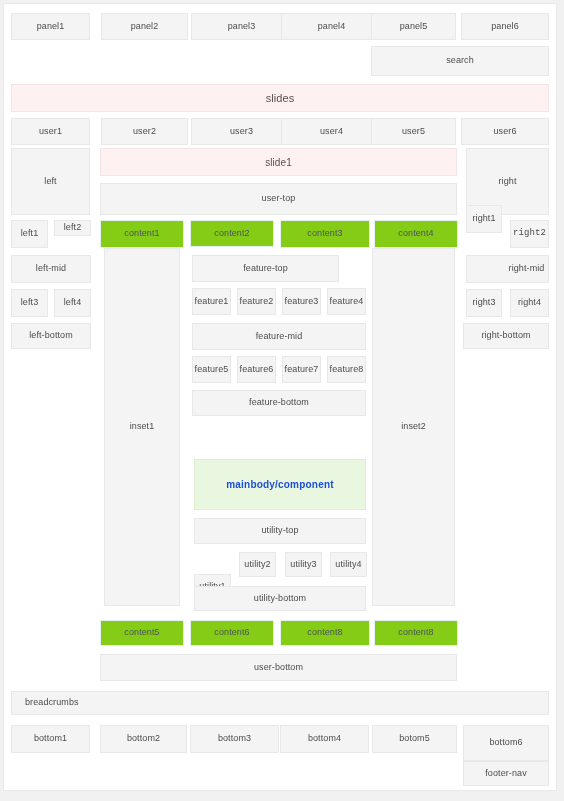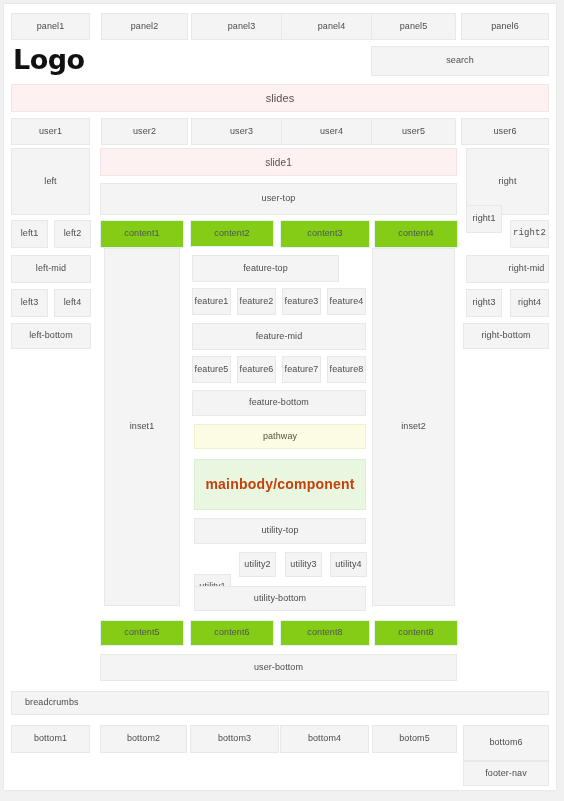--- a/index.html
+++ b/index.html
@@ -57,22 +57,22 @@
     color: #4c5456;
   }
   .box.yellow {
     background: #fcfce4;
     border-color: #f0f0cf;
     color: #55553f;
   }
   .box.green {
     background: #eaf7e0;
     border-color: #dcefd0;
-    color: #c2410c;
-    font-size: 14px;
+    color: #1d4ed8;
+    font-size: 10px;
     font-weight: bold;
     letter-spacing: 0.2px;
   }
   .box.left-text {
     justify-content: flex-start;
     padding-left: 13px;
   }
   .logo {
     position: absolute;
     left: 9px;
@@ -91,21 +91,20 @@
 <div id="canvas">
   <div id="sheet">
 
     <div class="box" style="left:7px;  top:9px;  width:79px;  height:27px;">panel1</div>
     <div class="box" style="left:97px; top:9px;  width:87px;  height:27px;">panel2</div>
     <div class="box" style="left:187px;top:9px;  width:101px; height:27px;">panel3</div>
     <div class="box" style="left:277px;top:9px;  width:101px; height:27px;">panel4</div>
     <div class="box" style="left:367px;top:9px;  width:85px;  height:27px;">panel5</div>
     <div class="box" style="left:457px;top:9px;  width:88px;  height:27px;">panel6</div>
 
-    <div class="logo">Logo</div>
     <div class="box" style="left:367px;top:42px; width:178px; height:30px;">search</div>
 
     <div class="box pink" style="left:7px; top:80px; width:538px; height:28px; font-size:11px;">slides</div>
 
     <div class="box" style="left:7px;  top:114px; width:79px;  height:27px;">user1</div>
     <div class="box" style="left:97px; top:114px; width:87px;  height:27px;">user2</div>
     <div class="box" style="left:187px;top:114px; width:101px; height:27px;">user3</div>
     <div class="box" style="left:277px;top:114px; width:101px; height:27px;">user4</div>
     <div class="box" style="left:367px;top:114px; width:85px;  height:27px;">user5</div>
     <div class="box" style="left:457px;top:114px; width:88px;  height:27px;">user6</div>
@@ -114,21 +113,21 @@
     <div class="box pink" style="left:96px; top:144px; width:357px; height:28px; font-size:10px;">slide1</div>
     <div class="box" style="left:96px; top:179px; width:357px; height:32px;">user-top</div>
     <div class="box" style="left:462px;top:144px; width:83px;  height:67px;">right</div>
 
     <div class="box blue" style="left:96px; top:216px; width:84px; height:28px;">content1</div>
     <div class="box blue" style="left:186px;top:216px; width:84px; height:27px;">content2</div>
     <div class="box blue" style="left:276px;top:216px; width:90px; height:28px;">content3</div>
     <div class="box blue" style="left:370px;top:216px; width:84px; height:28px;">content4</div>
 
     <div class="box" style="left:7px;  top:216px; width:37px; height:28px;">left1</div>
-    <div class="box" style="left:50px; top:216px; width:37px; height:28px;">left2</div>
+    <div class="box" style="left:50px; top:216px; width:37px; height:16px;">left2</div>
     <div class="box" style="left:7px;  top:251px; width:80px; height:28px;">left-mid</div>
     <div class="box" style="left:7px;  top:285px; width:37px; height:28px;">left3</div>
     <div class="box" style="left:50px; top:285px; width:37px; height:28px;">left4</div>
     <div class="box" style="left:7px;  top:319px; width:80px; height:26px;">left-bottom</div>
 
     <div class="box" style="left:462px;top:201px; width:36px; height:28px;">right1</div>
     <div class="box" style="left:506px;top:216px; width:39px; height:28px;font-family:Liberation Mono, monospace;">right2</div>
     <div class="box" style="left:462px;top:251px; width:83px; height:28px;padding-left:38px;">right-mid</div>
     <div class="box" style="left:462px;top:285px; width:36px; height:28px;">right3</div>
     <div class="box" style="left:506px;top:285px; width:39px; height:28px;">right4</div>
@@ -146,21 +145,20 @@
 
     <div class="box" style="left:188px;top:319px; width:174px; height:27px;">feature-mid</div>
 
     <div class="box" style="left:188px;top:352px; width:39px; height:27px;">feature5</div>
     <div class="box" style="left:233px;top:352px; width:39px; height:27px;">feature6</div>
     <div class="box" style="left:278px;top:352px; width:39px; height:27px;">feature7</div>
     <div class="box" style="left:323px;top:352px; width:39px; height:27px;">feature8</div>
 
     <div class="box" style="left:188px;top:386px; width:174px; height:26px;">feature-bottom</div>
 
-    <div class="box yellow" style="left:190px;top:420px; width:172px; height:25px;">pathway</div>
 
     <div class="box green" style="left:190px;top:455px; width:172px; height:51px;">mainbody/component</div>
 
     <div class="box" style="left:190px;top:514px; width:172px; height:26px;">utility-top</div>
 
     <div class="box" style="left:190px;top:570px; width:37px; height:25px;">utility1</div>
     <div class="box" style="left:235px;top:548px; width:37px; height:25px;">utility2</div>
     <div class="box" style="left:281px;top:548px; width:37px; height:25px;">utility3</div>
     <div class="box" style="left:326px;top:548px; width:37px; height:25px;">utility4</div>
 

